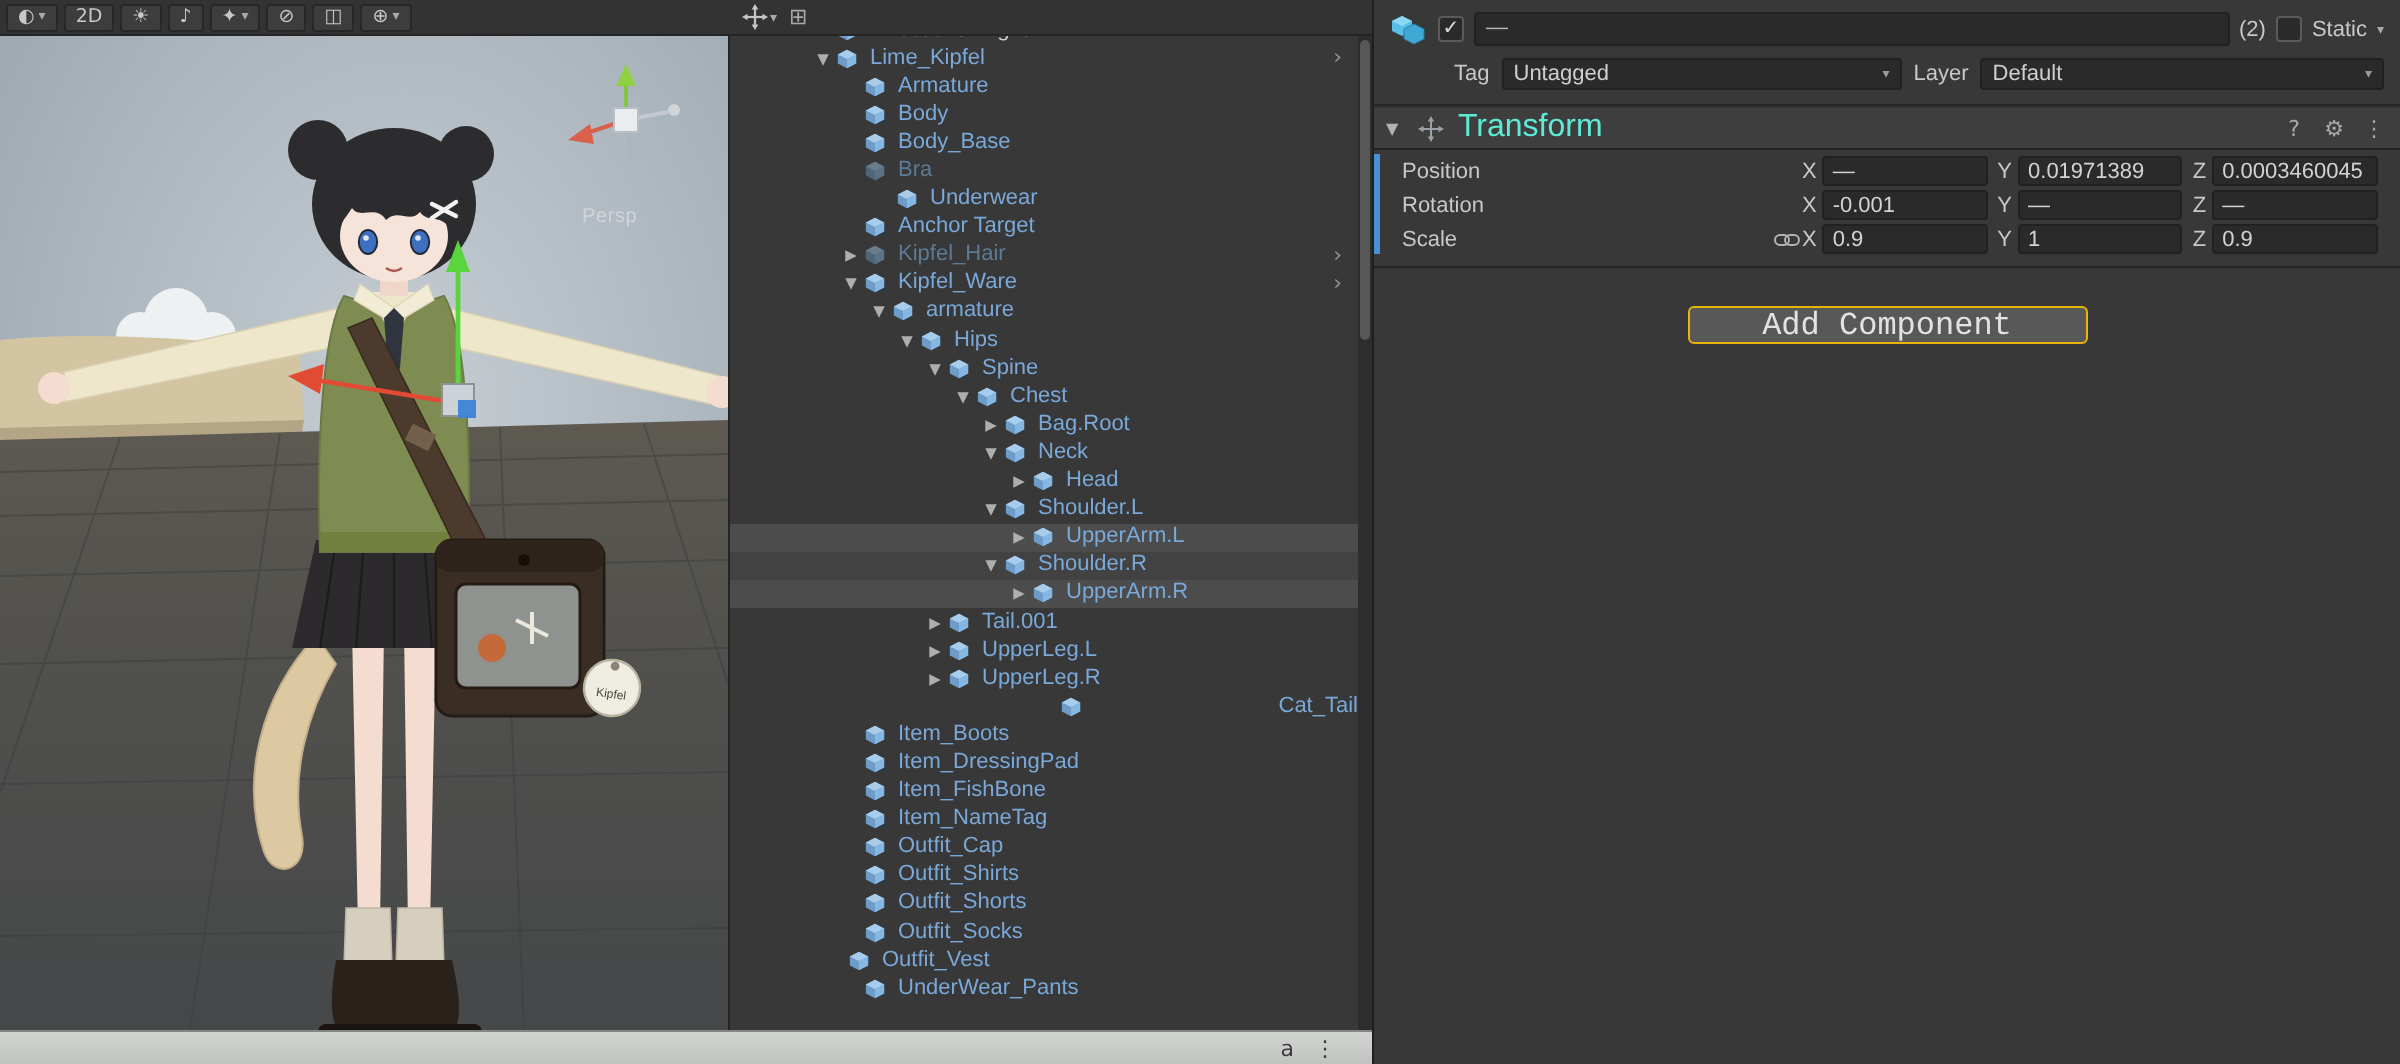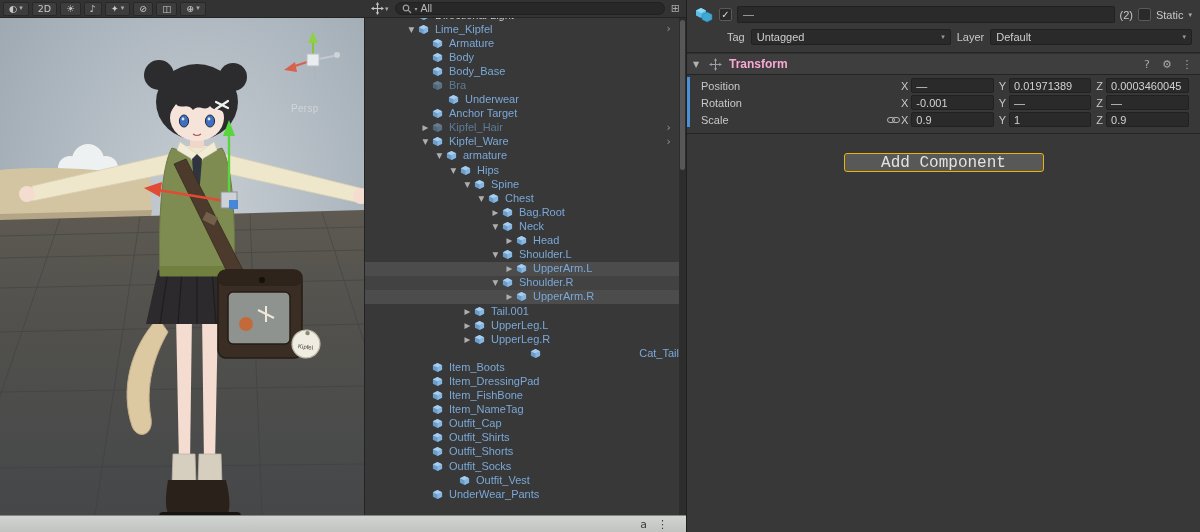--- a/index.html
+++ b/index.html
@@ -68,21 +68,21 @@
   .dropdown{height:16px;background:#2a2a2a;border:1px solid #212121;border-radius:2px;
     display:flex;align-items:center;justify-content:space-between;padding:0 5px;color:#cfcfcf;}
   .dropdown .dd-caret{font-size:7px;color:#9a9a9a;margin-left:6px;}
   #tag-dropdown{width:200px;}
   #layer-dropdown{flex:1;}
 
   .comp-header{height:22px;background:#3e3e3e;border-bottom:1px solid #242424;border-top:1px solid #303030;
     display:flex;align-items:center;gap:6px;padding:0 6px;}
   .fold{font-size:8px;color:#b2b2b2;width:10px;}
   .comp-icon{width:14px;height:14px;display:flex;align-items:center;}
-  .comp-title{font-weight:bold;font-size:12px;color:#f9a8d4;}
+  .comp-title{font-weight:normal;font-size:16px;color:#5eead4;}
   .spacer{flex:1;}
   .hicon{color:#a8a8a8;font-size:11px;width:14px;text-align:center;}
 
   .comp-body{position:relative;padding:2px 0 3px 0;}
   .override-bar{position:absolute;left:0;top:2px;width:3px;height:50px;background:#4a90d9;}
   .t-row{display:flex;align-items:center;height:17px;padding-left:14px;padding-right:6px;}
   .t-lab{width:184px;color:#c8c8c8;flex:none;}
   .t-link{width:16px;flex:none;display:flex;justify-content:center;align-items:center;}
   .axis{flex:1;display:flex;align-items:center;gap:3px;margin-right:5px;min-width:0;}
   .ax{color:#c8c8c8;flex:none;}
@@ -260,28 +260,20 @@
             <line x1="7" y1="2" x2="7" y2="12"></line>
             <line x1="2" y1="7" x2="12" y2="7"></line>
           </g>
         <path d="M7 0 L5.2 3 L8.8 3 Z" fill="#c6c6c6"></path>
           <path d="M7 14 L5.2 11 L8.8 11 Z" fill="#c6c6c6"></path>
         <path d="M0 7 L3 5.2 L3 8.8 Z" fill="#c6c6c6"></path>
           <path d="M14 7 L11 5.2 L11 8.8 Z" fill="#c6c6c6"></path>
       </svg>
       <span class="caret icon-font">▾</span>
     </div>
-    <div class="search-field">
-      <svg width="10" height="10" viewBox="0 0 10 10">
-        <circle cx="4" cy="4" r="2.8" fill="none" stroke="#a0a0a0" stroke-width="1.2"></circle>
-        <line x1="6.2" y1="6.2" x2="9" y2="9" stroke="#a0a0a0" stroke-width="1.2"></line>
-      </svg>
-      <span class="mag-caret icon-font">▾</span>
-      <span class="search-text">All</span>
-    </div>
     <span class="panel-icon icon-font">⊞</span>
   </div>
   <div id="hierarchy-list">
       <div class="h-row plain" style="padding-left: 40px; margin-top: -10px;">
         <span class="h-arrow icon-font"></span>
         <span class="h-icon">
           <svg width="11" height="11" viewBox="0 0 12 12">
             <path d="M6 1 L11 3.5 L11 8.5 L6 11 L1 8.5 L1 3.5 Z" fill="#6d9cc9"></path>
             <path d="M6 1 L11 3.5 L6 6 L1 3.5 Z" fill="#a8cdec"></path>
             <path d="M6 6 L11 3.5 L11 8.5 L6 11 Z" fill="#86b6e2"></path>
@@ -637,21 +629,21 @@
         <span class="h-arrow icon-font"></span>
         <span class="h-icon">
           <svg width="11" height="11" viewBox="0 0 12 12">
             <path d="M6 1 L11 3.5 L11 8.5 L6 11 L1 8.5 L1 3.5 Z" fill="#6d9cc9"></path>
             <path d="M6 1 L11 3.5 L6 6 L1 3.5 Z" fill="#a8cdec"></path>
             <path d="M6 6 L11 3.5 L11 8.5 L6 11 Z" fill="#86b6e2"></path>
           </svg>
         </span>
         <span class="h-label">Outfit_Socks</span>
       </div>
-      <div class="h-row" style="padding-left: 81px;">
+      <div class="h-row" style="padding-left: 46px;">
         <span class="h-arrow icon-font"></span>
         <span class="h-icon">
           <svg width="11" height="11" viewBox="0 0 12 12">
             <path d="M6 1 L11 3.5 L11 8.5 L6 11 L1 8.5 L1 3.5 Z" fill="#6d9cc9"></path>
             <path d="M6 1 L11 3.5 L6 6 L1 3.5 Z" fill="#a8cdec"></path>
             <path d="M6 6 L11 3.5 L11 8.5 L6 11 Z" fill="#86b6e2"></path>
           </svg>
         </span>
         <span class="h-label">Outfit_Vest</span>
       </div>

